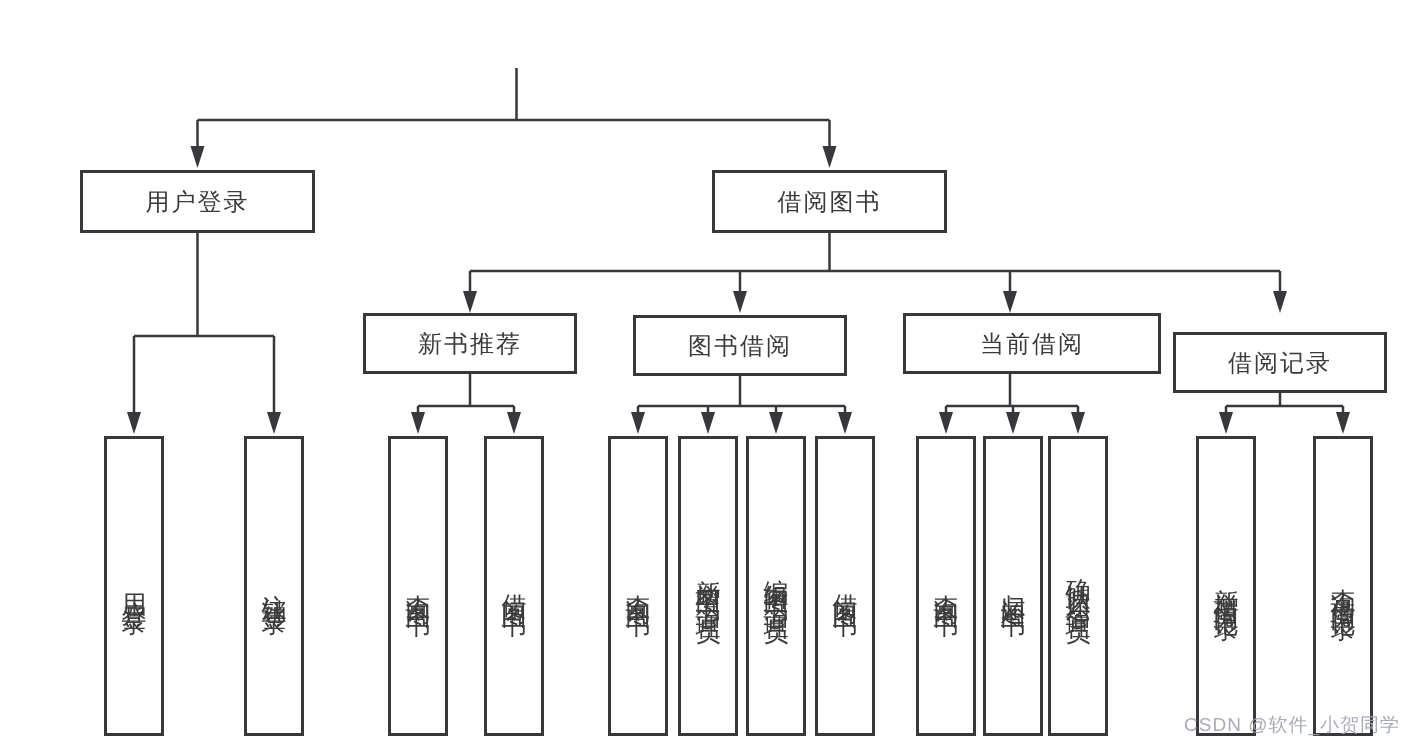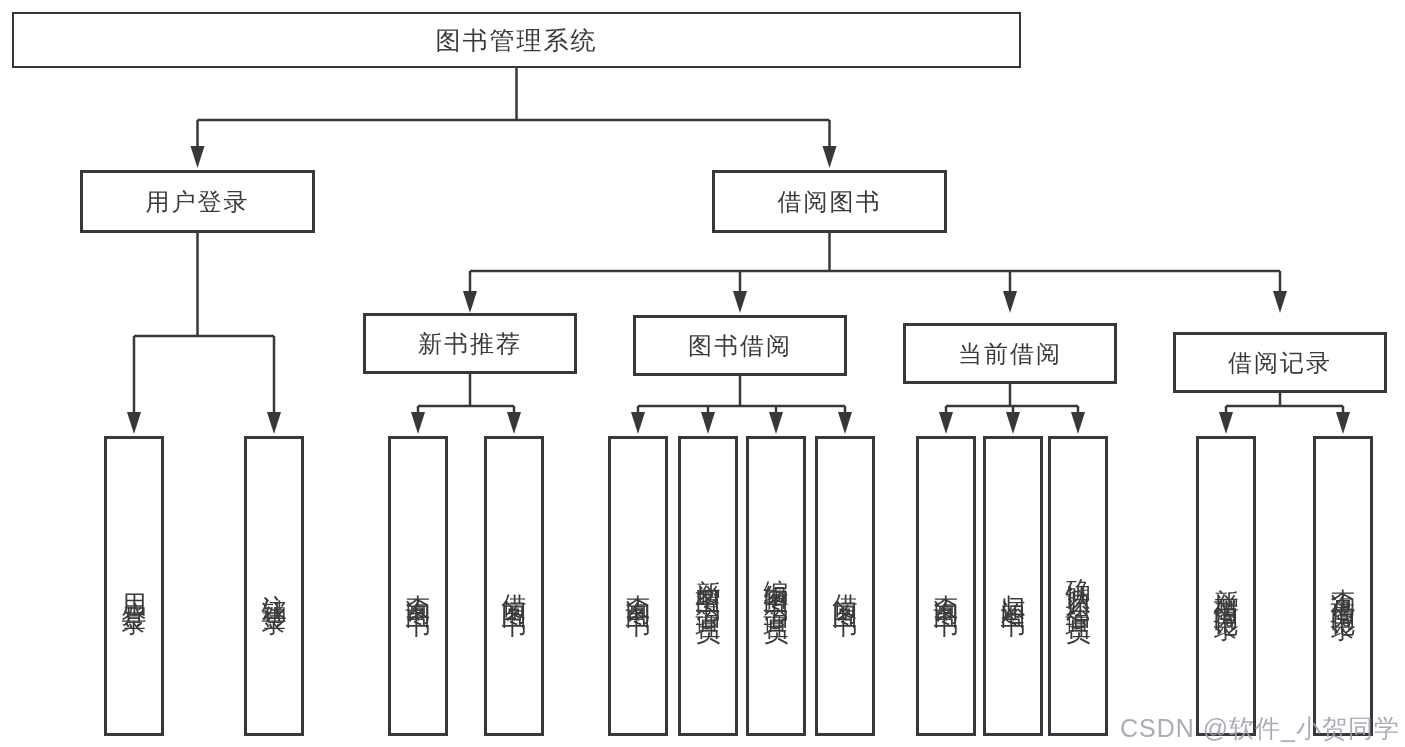--- a/index.html
+++ b/index.html
@@ -41,21 +41,21 @@
     font-size: 25px;
     letter-spacing: 6px;
     line-height: 1;
     white-space: normal;
   }
   .watermark {
     position: absolute;
     right: 5px;
     top: 712px;
     z-index: 3;
-    font-size: 25px;
+    font-size: 19px;
     letter-spacing: 1px;
     color: rgba(160, 163, 176, 0.9);
     white-space: nowrap;
   }
 </style>
 </head>
 <body>
 
 <div class="stage">
 
@@ -85,28 +85,27 @@
       <polygon points="769,412 783,412 776,434"></polygon>
       <polygon points="838,412 852,412 845,434"></polygon>
       <polygon points="939,412 953,412 946,434"></polygon>
       <polygon points="1006,412 1020,412 1013,434"></polygon>
       <polygon points="1071,412 1085,412 1078,434"></polygon>
       <polygon points="1219,412 1233,412 1226,434"></polygon>
       <polygon points="1336,412 1350,412 1343,434"></polygon>
     </g>
   </svg>
 
-  <div class="box root" style="left:12px; top:12px; width:1009px; height:56px">图书管理系统</div>
 
   <div class="box" style="left:80px; top:170px; width:235px; height:63px">用户登录</div>
   <div class="box" style="left:712px; top:170px; width:235px; height:63px">借阅图书</div>
 
   <div class="box" style="left:363px; top:313px; width:214px; height:61px">新书推荐</div>
   <div class="box" style="left:633px; top:315px; width:214px; height:61px">图书借阅</div>
-  <div class="box" style="left:903px; top:323px; width:214px; height:61px">当前借阅</div>
+  <div class="box" style="left:903px; top:313px; width:258px; height:61px">当前借阅</div>
   <div class="box" style="left:1173px; top:332px; width:214px; height:61px">借阅记录</div>
 
   <div class="box leaf" style="left:104px; top:436px; width:60px; height:300px">用户登录</div>
   <div class="box leaf" style="left:244px; top:436px; width:60px; height:300px">注销登录</div>
 
   <div class="box leaf" style="left:388px; top:436px; width:60px; height:300px">查询图书</div>
   <div class="box leaf" style="left:484px; top:436px; width:60px; height:300px">借阅图书</div>
 
   <div class="box leaf" style="left:608px; top:436px; width:60px; height:300px">查询图书</div>
   <div class="box leaf" style="left:678px; top:436px; width:60px; height:300px">新增图书（管理员）</div>

